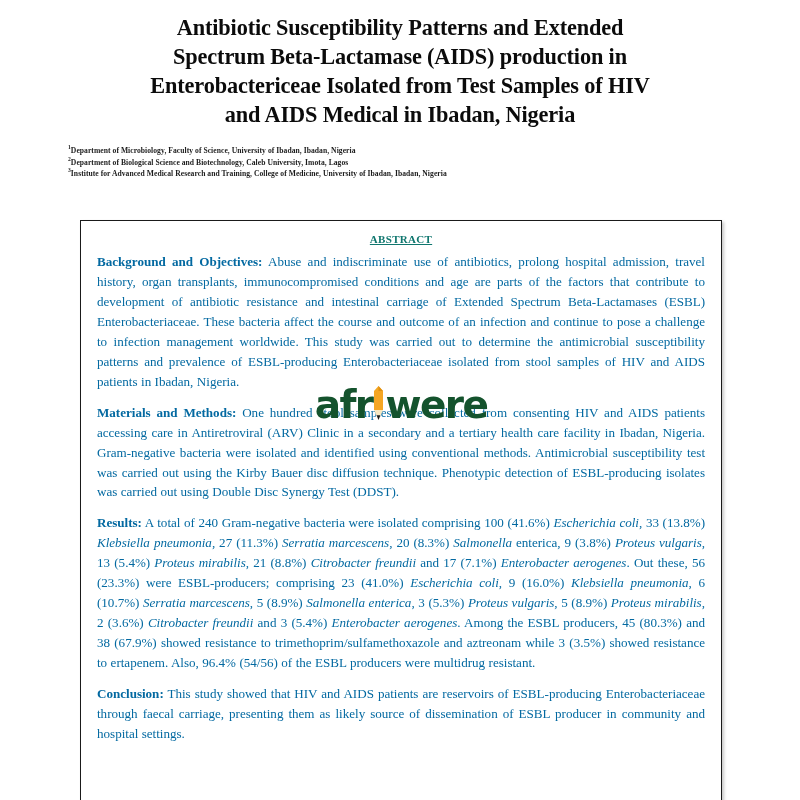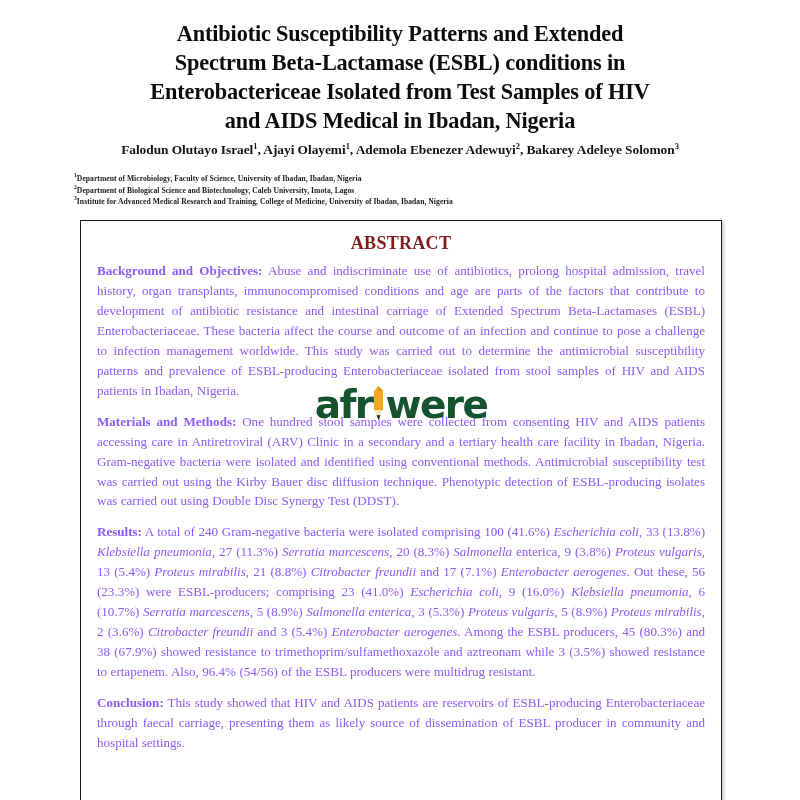--- a/index.html
+++ b/index.html
@@ -14,21 +14,21 @@
     color: #111111;
     overflow: hidden;
     position: relative;
   }
 
   .page {
     position: relative;
     width: 800px;
     height: 800px;
     box-sizing: border-box;
-    padding: 12px;
+    padding: 6px;
   }
 
   
   .title-block {
     padding: 8px 70px 0 70px;
     text-align: center;
   }
   .title {
     font-family: "Liberation Serif", "DejaVu Serif", serif;
     font-weight: bold;
@@ -86,32 +86,33 @@
     border: 1.3px solid #1a1a1a;
     border-bottom: none;
     background: #ffffff;
     padding: 10px 16px 0 16px;
     box-shadow: 2px 2px 3px rgba(0,0,0,0.22);
   }
 
   .abstract-heading {
     text-align: center;
     font-weight: bold;
-    font-size: 18px;
+    font-size: 11px;
+    text-decoration: underline;
     letter-spacing: 0.3px;
     margin: 2px 0 7px 0;
-    color: #7f1d1d;
+    color: #0f766e;
   }
 
   .abs-para {
     text-align: justify;
     font-size: 13.1px;
     line-height: 1.525;
     margin: 0 0 11px 0;
-    color: #8b5cf6;
+    color: #0369a1;
     letter-spacing: -0.02px;
     word-spacing: 0.2px;
   }
   .abs-para:last-child { margin-bottom: 17px; }
 
   .lead {
     font-weight: bold;
   }
   .sp-italic {
     font-style: italic;
@@ -150,32 +151,26 @@
   }
 </style>
 </head>
 <body>
 
 <div class="page">
 
   <div class="title-block">
     <h1 class="title">
       <span>Antibiotic Susceptibility Patterns and Extended</span><br>
-      <span>Spectrum Beta-Lactamase (ESBL) conditions in</span><br>
+      <span>Spectrum Beta-Lactamase (AIDS) production in</span><br>
       <span>Enterobactericeae Isolated from Test Samples of HIV</span><br>
       <span>and AIDS Medical in Ibadan, Nigeria</span>
     </h1>
   </div>
 
-  <div class="authors">
-    <span><span>Falodun Olutayo Israel</span><sup>1</sup></span>,
-    <span><span>Ajayi Olayemi</span><sup>1</sup></span>,
-    <span><span>Ademola Ebenezer Adewuyi</span><sup>2</sup></span>,
-    <span><span>Bakarey Adeleye Solomon</span><sup>3</sup></span>
-  </div>
 
   <div class="affiliations">
     <div><sup>1</sup><span>Department of Microbiology, Faculty of Science, University of Ibadan, Ibadan, Nigeria</span></div>
     <div><sup>2</sup><span>Department of Biological Science and Biotechnology, Caleb University, Imota, Lagos</span></div>
     <div><sup>3</sup><span>Institute for Advanced Medical Research and Training, College of Medicine, University of Ibadan, Ibadan, Nigeria</span></div>
   </div>
 
   <div class="abstract-box">
 
     <div class="abstract-heading">ABSTRACT</div>

